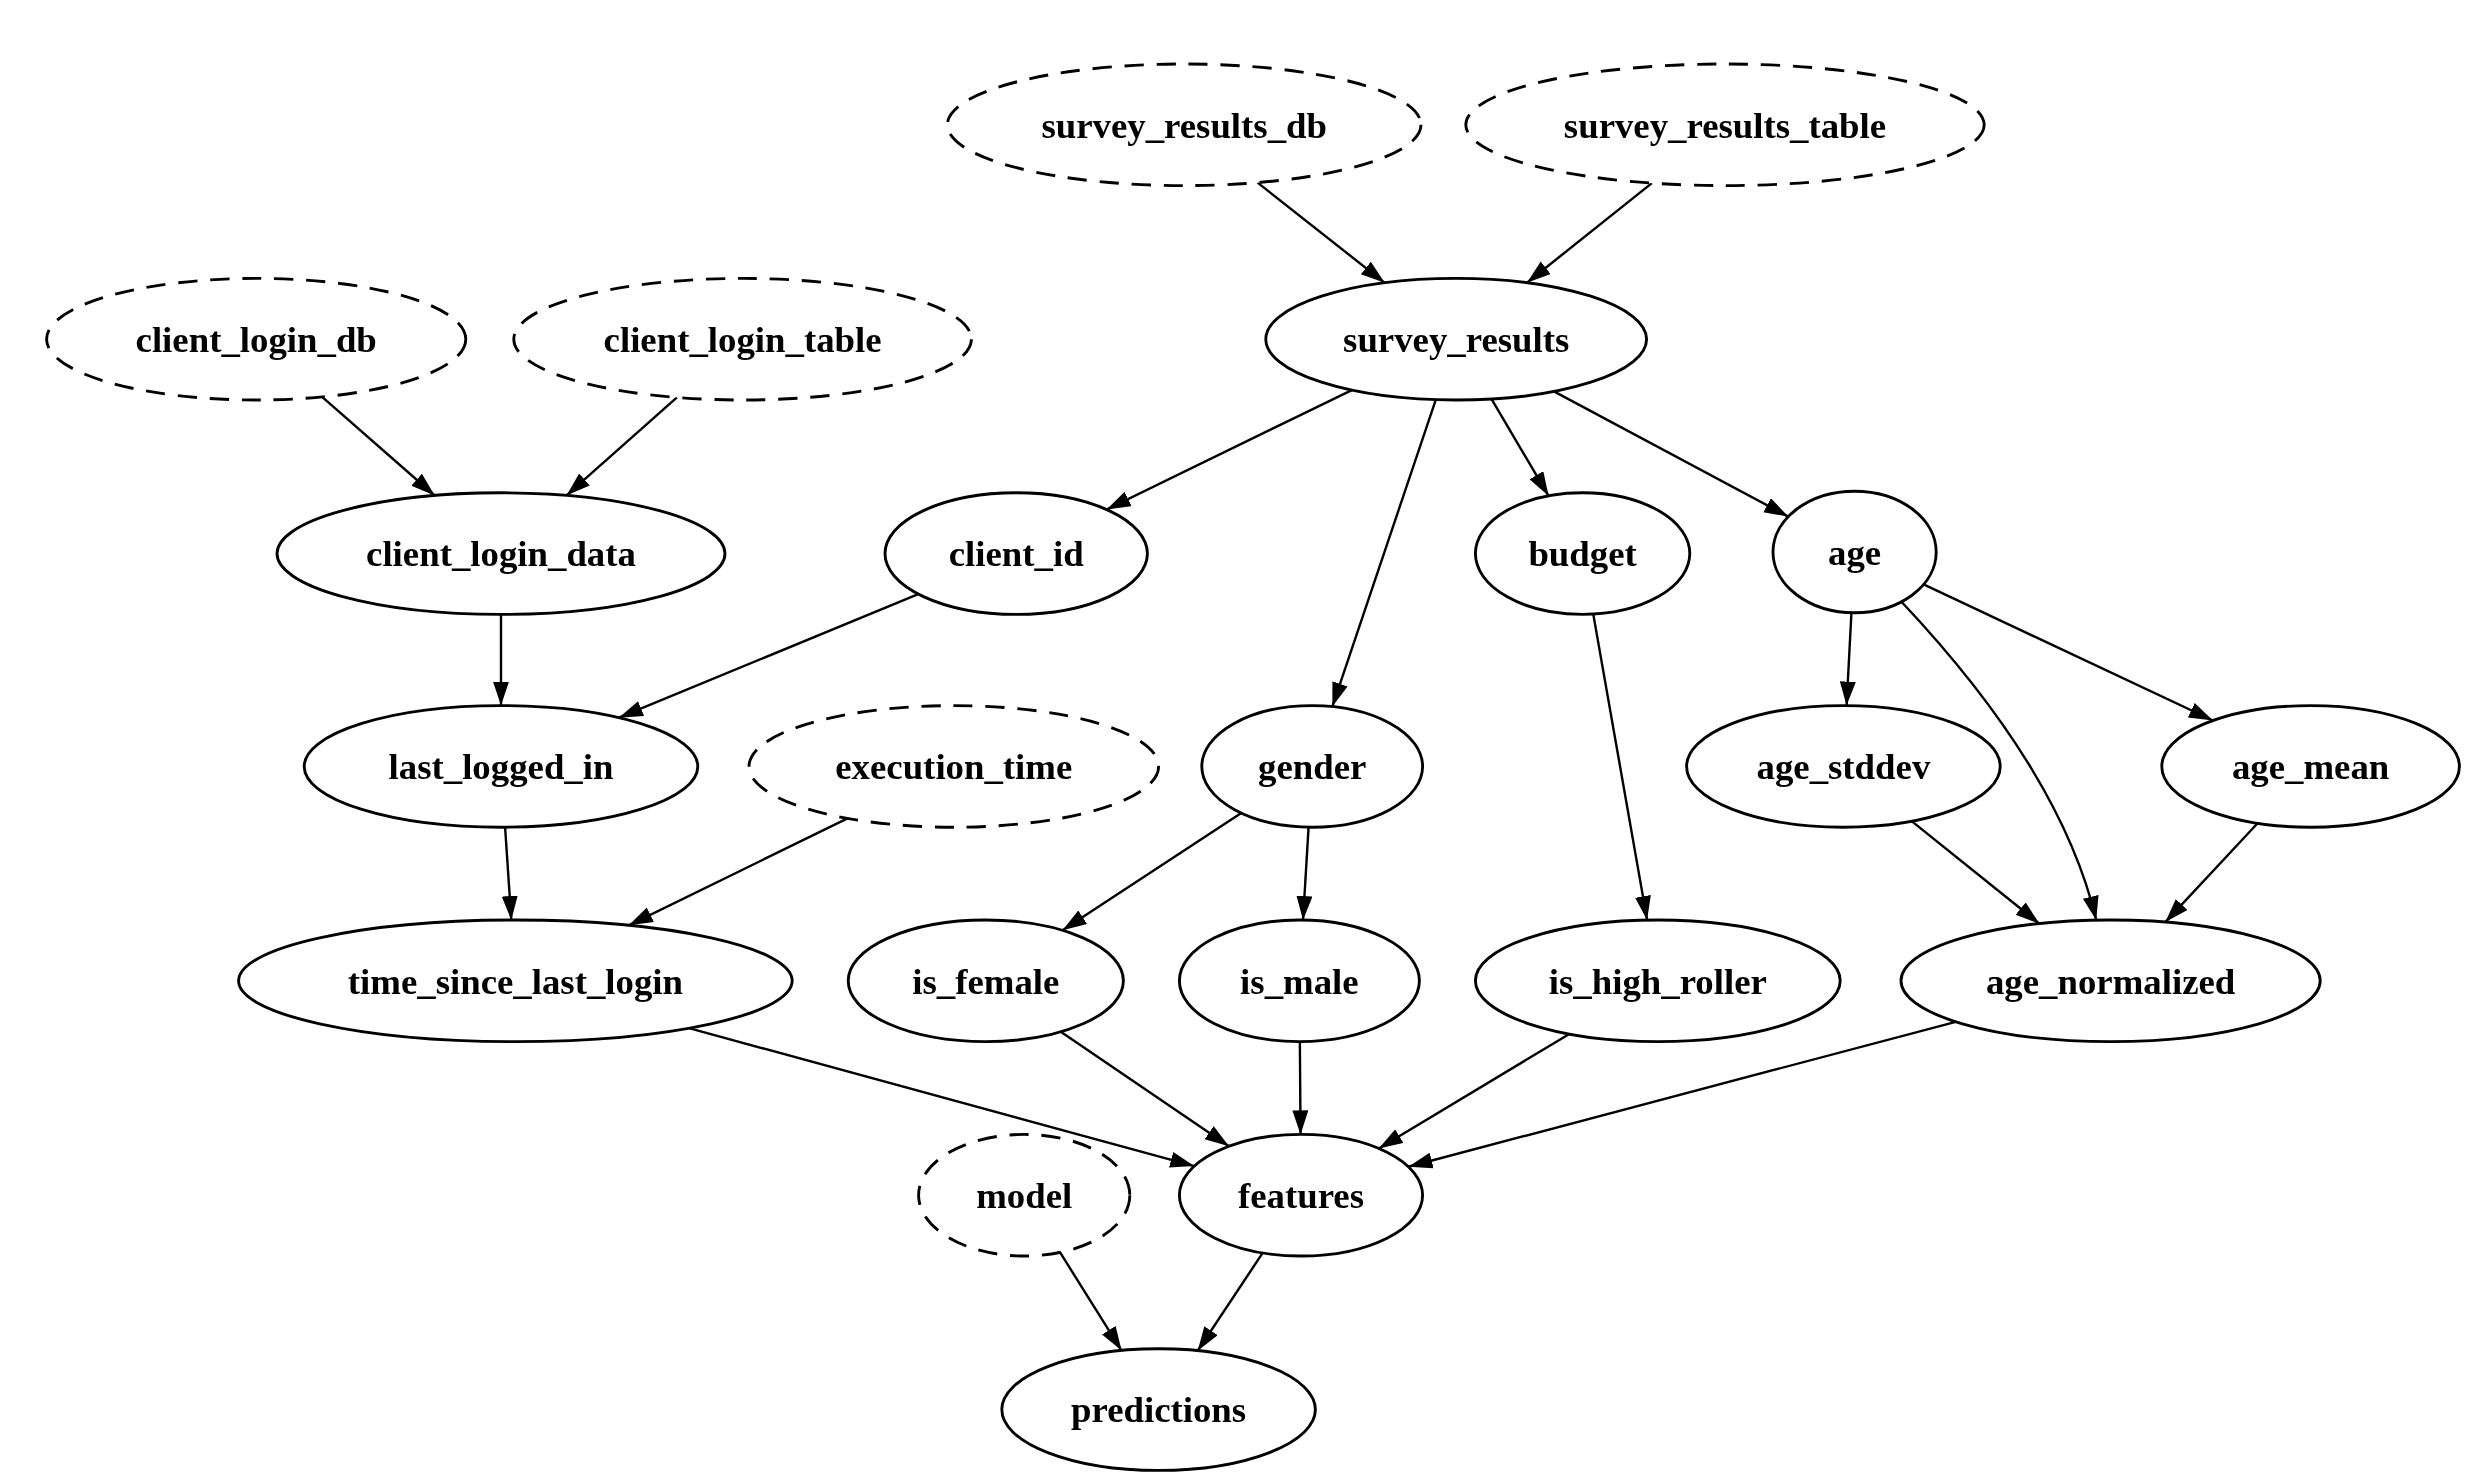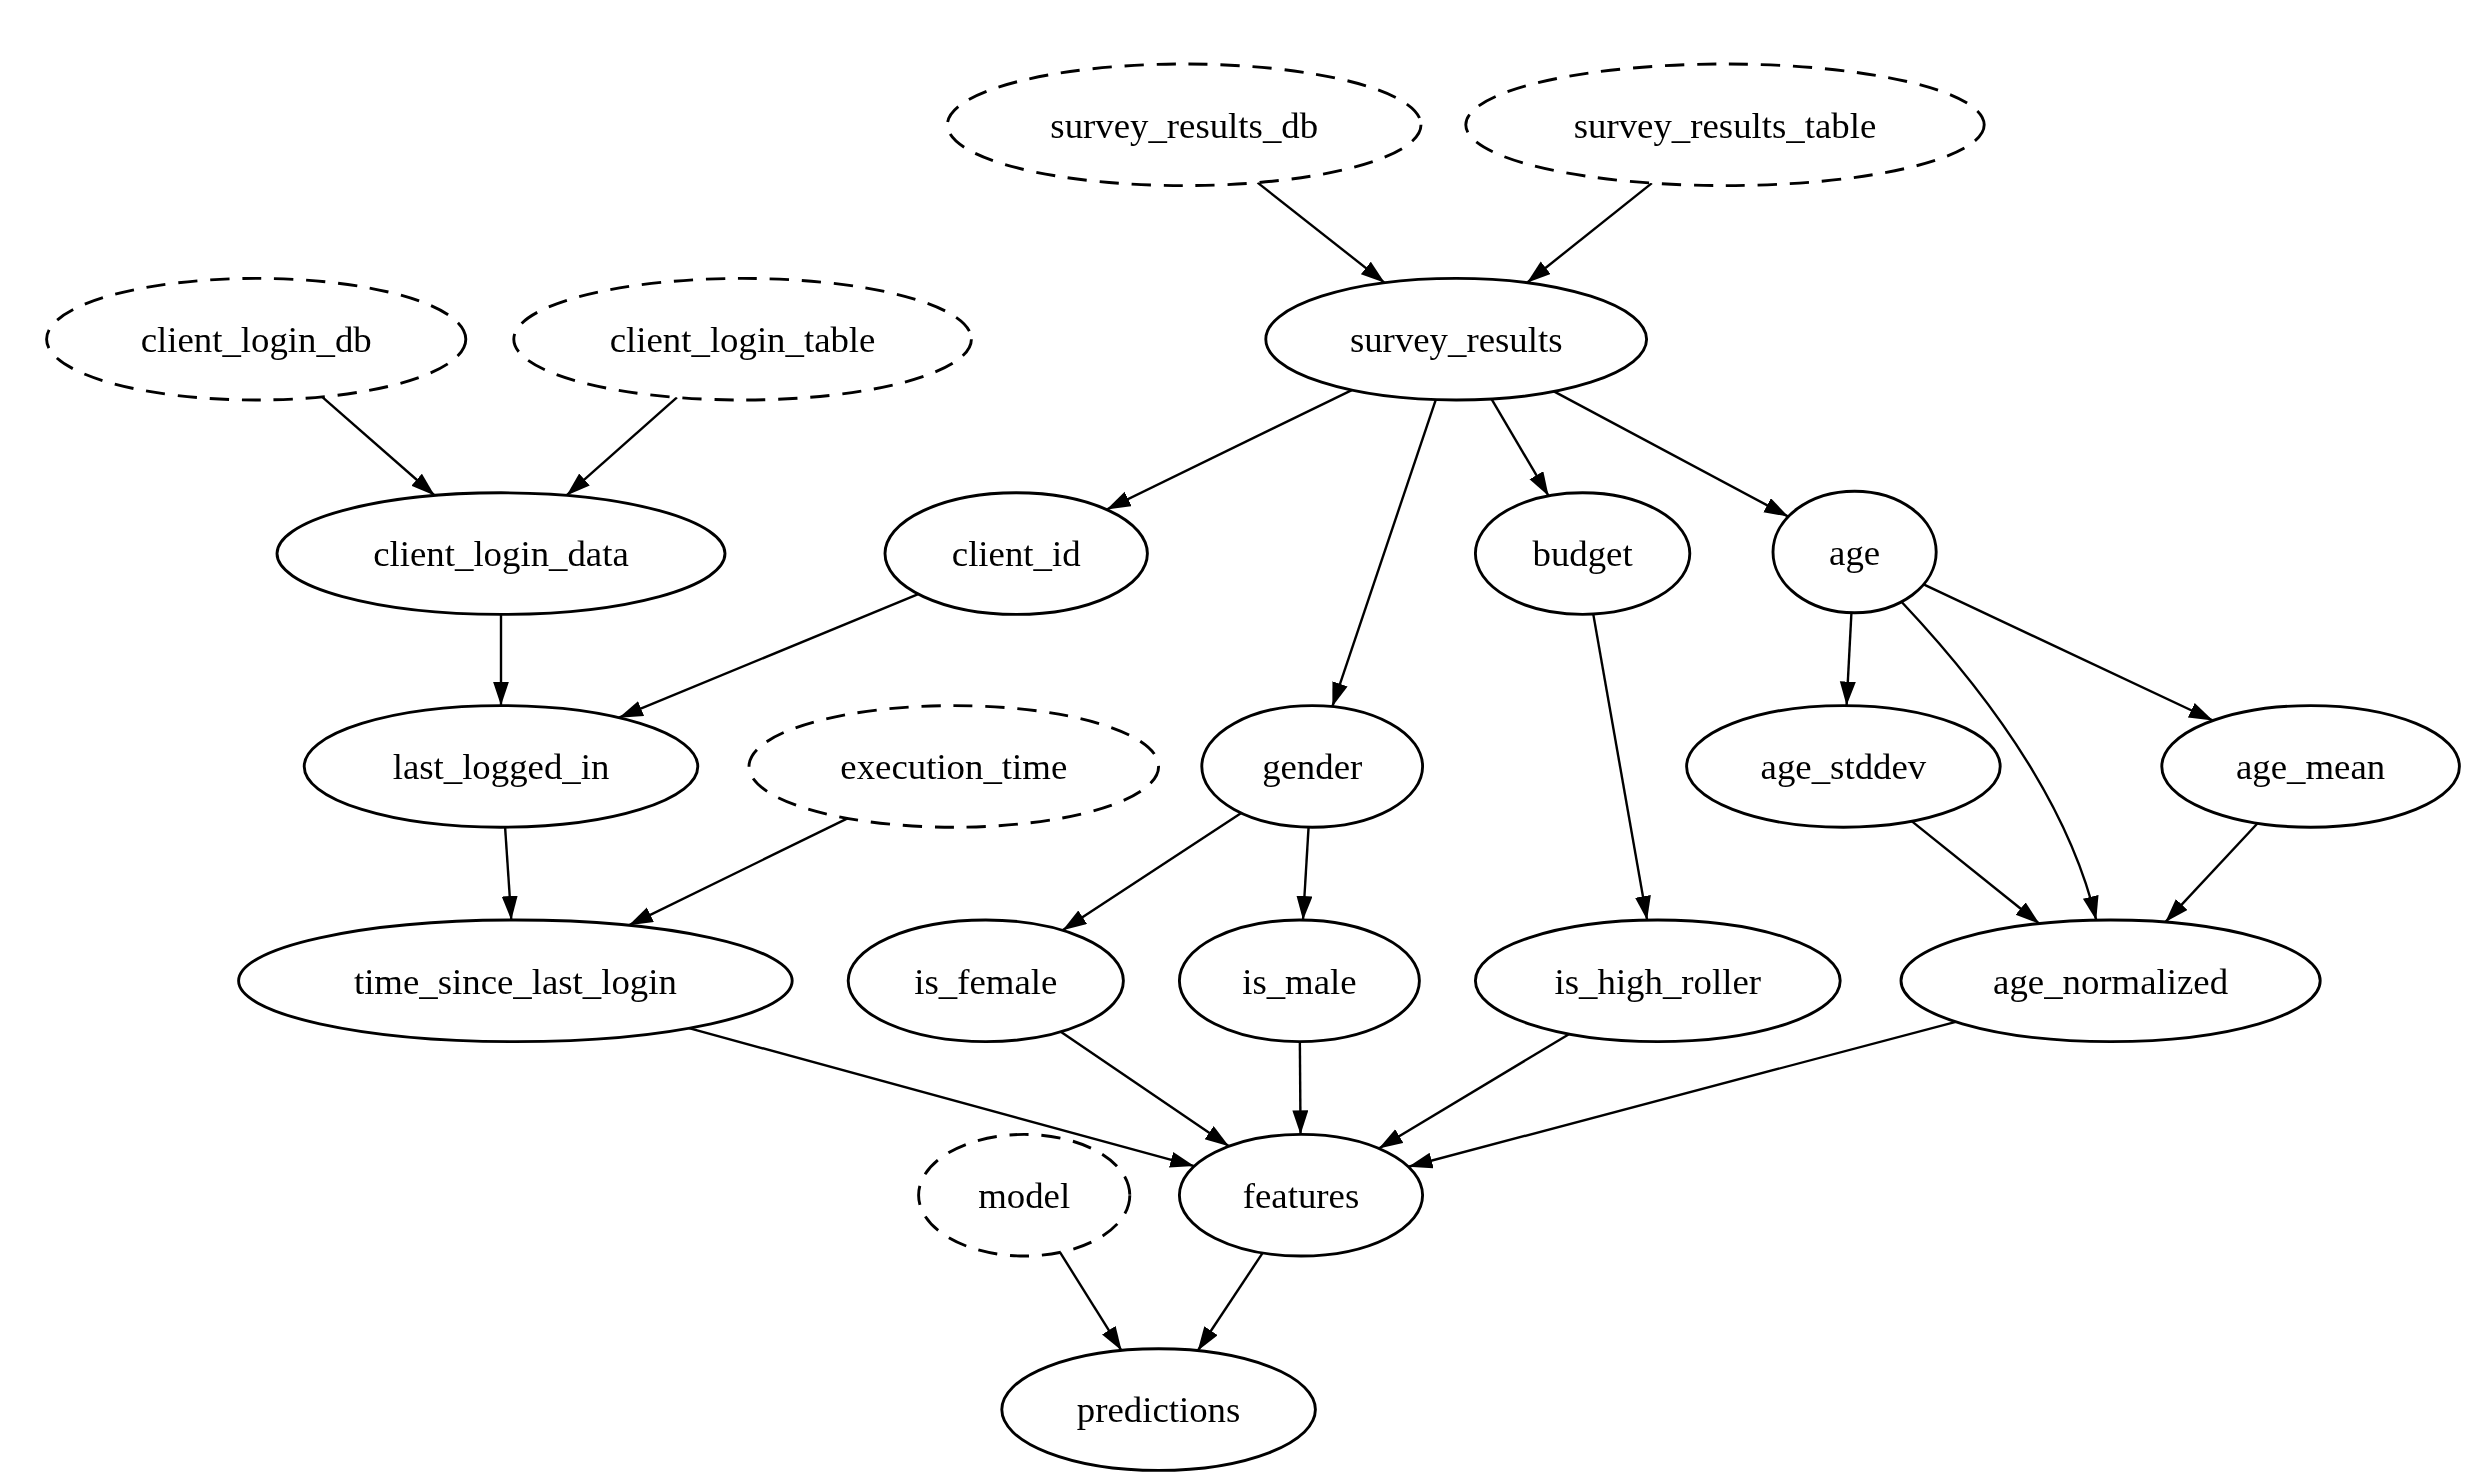--- a/index.html
+++ b/index.html
@@ -11,20 +11,21 @@
   body {
     background: #ffffff;
     font-family: "Liberation Serif", "DejaVu Serif", serif;
     overflow: hidden;
   }
   #graph-wrap {
     width: 100vw;
     height: 100vh;
     display: flex;
     justify-content: center;
+    font-weight: bold;
   }
   svg {
     display: block;
     width: 100vw;
     height: 100vh;
   }
   .node-ellipse {
     fill: #ffffff;
     stroke: #000000;
     stroke-width: 1.8;

